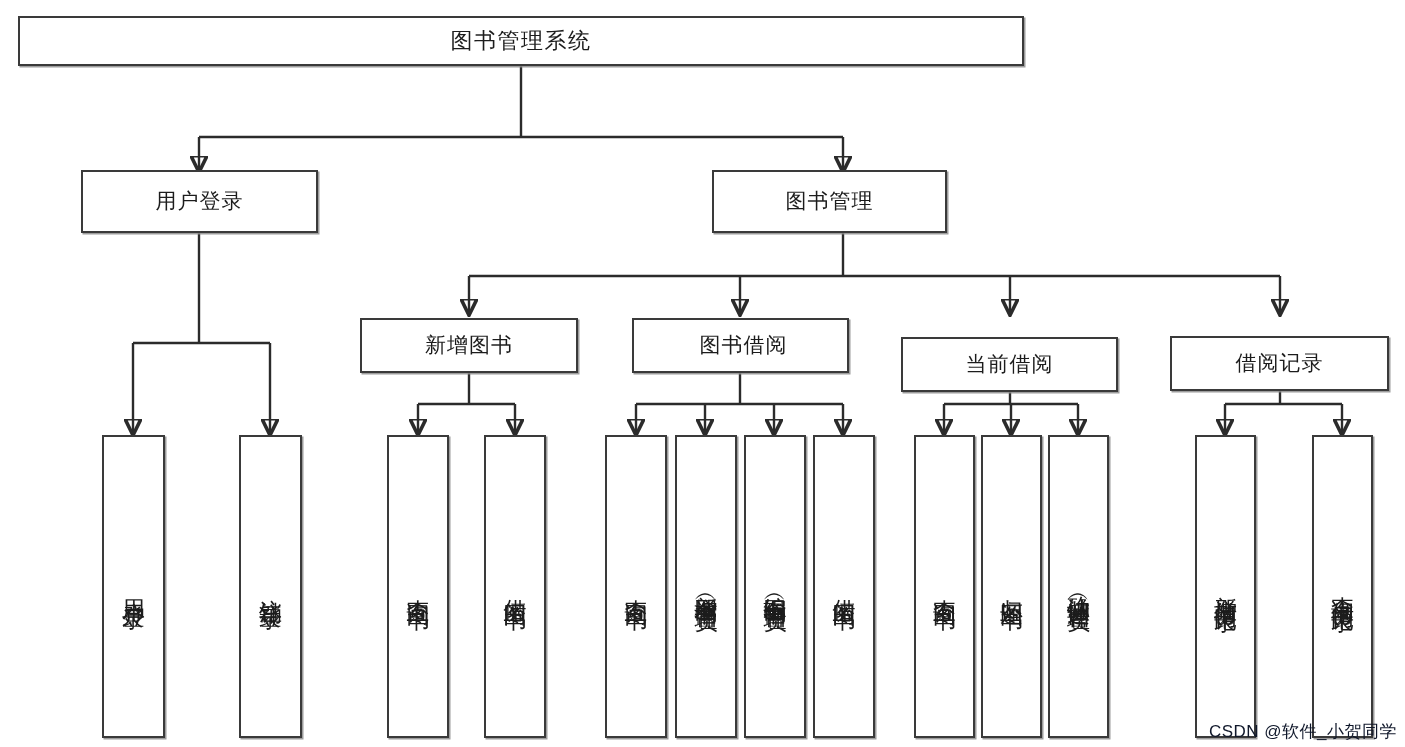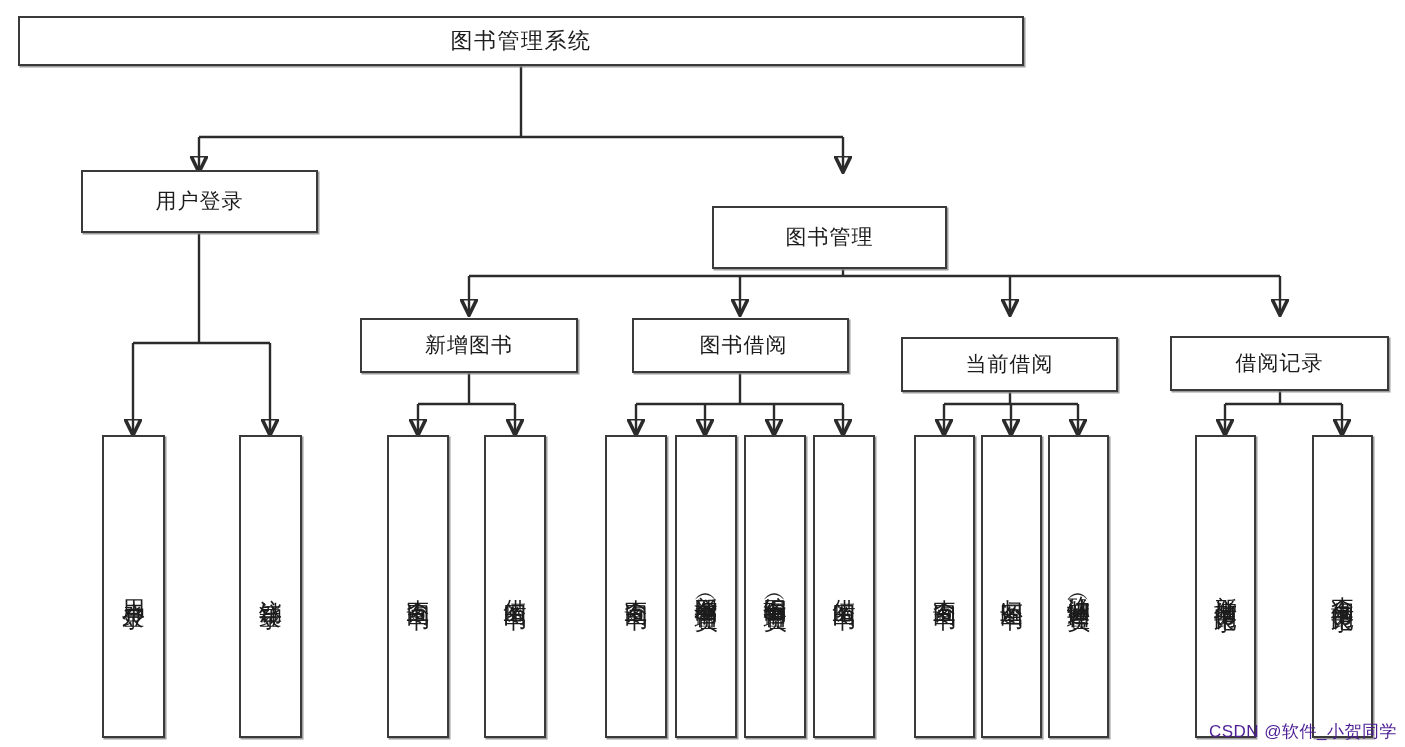--- a/index.html
+++ b/index.html
@@ -78,21 +78,21 @@
   .node.vert.tall .lbl {
     font-size: 23px;
     letter-spacing: 2px;
   }
   
   #watermark {
     position: absolute;
     right: 8px;
     bottom: 4px;
     font-size: 17px;
-    color: #4c1d95;
+    color: #0f172a;
     letter-spacing: 0.5px;
     user-select: none;
   }
 </style>
 </head>
 <body>
 
 <div id="canvas">
 
   <svg id="connectors" viewBox="0 0 1405 747">
@@ -144,21 +144,21 @@
   </svg>
 
   <div class="node horiz root" style="left:18px; top:16px; width:1006px; height:50px;">
     <span class="lbl">图书管理系统</span>
   </div>
 
   <div class="node horiz" style="left:81px; top:170px; width:237px; height:63px;">
     <span class="lbl">用户登录</span>
   </div>
 
-  <div class="node horiz" style="left:712px; top:170px; width:235px; height:63px;margin-top:36px;">
+  <div class="node horiz" style="left:712px; top:170px; width:235px; height:63px;">
     <span class="lbl">图书管理</span>
   </div>
 
   <div class="node horiz" style="left:360px; top:318px; width:218px; height:55px;">
     <span class="lbl">新增图书</span>
   </div>
 
   <div class="node horiz" style="left:632px; top:318px; width:217px; height:55px;padding-left:6px;">
     <span class="lbl">图书借阅</span>
   </div>

